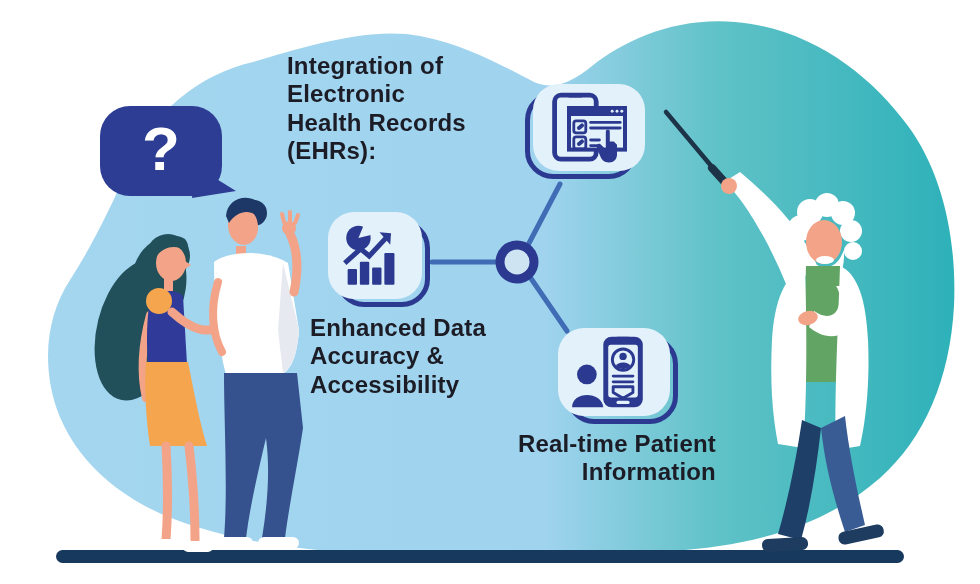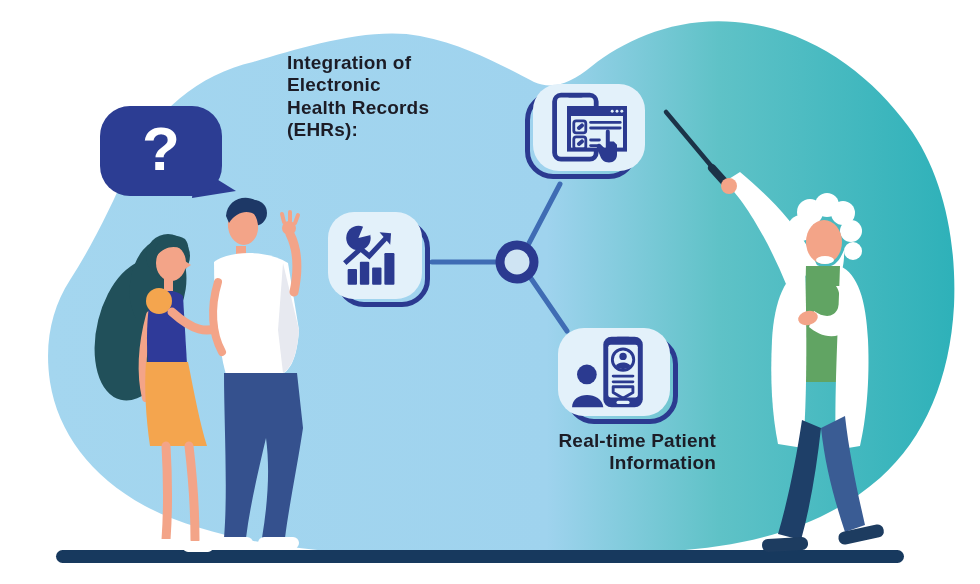--- a/index.html
+++ b/index.html
@@ -6,21 +6,21 @@
   body{
     width:980px;height:584px;position:relative;overflow:hidden;background:#ffffff;
     font-family:"Liberation Sans","DejaVu Sans",sans-serif;
   }
   .stage{position:absolute;inset:0;}
   svg.scene{position:absolute;left:0;top:0;}
 
   
   .txt{
     position:absolute;white-space:pre-line;color:#1c1c26;font-weight:bold;
-    font-size:19px;line-height:1.18;letter-spacing:.2px;
+    font-size:24px;line-height:1.18;letter-spacing:.2px;
   }
   .title{left:287px;top:52px;}
   .label-accuracy{left:310px;top:314px;}
   .label-realtime{right:264px;top:430px;text-align:right;}
 
   
   .bubble{
     position:absolute;left:100px;top:106px;width:122px;height:90px;
     background:#2c3d93;border-radius:30px;display:flex;align-items:center;justify-content:center;
   }
@@ -164,20 +164,23 @@
 
   <div class="bubble-tail"></div>
   <div class="bubble">
     <span class="qmark">?</span>
   </div>
 
   <div class="txt title">Integration of
 Electronic
 Health Records
 (EHRs):</div>
+  <div class="txt label-accuracy">Enhanced Data
+Accuracy &amp;
+Accessibility</div>
   <div class="txt label-realtime">Real-time Patient
 Information</div>
 
   <div class="card card-chart">
     <div class="ghost"></div>
     <div class="face">
       <svg width="76" height="72" viewBox="0 0 100 100">
         <g fill="#2b3a90">
           <circle cx="27" cy="25" r="17"></circle>
           <rect x="12" y="68" width="13" height="22" rx="1.5"></rect>

